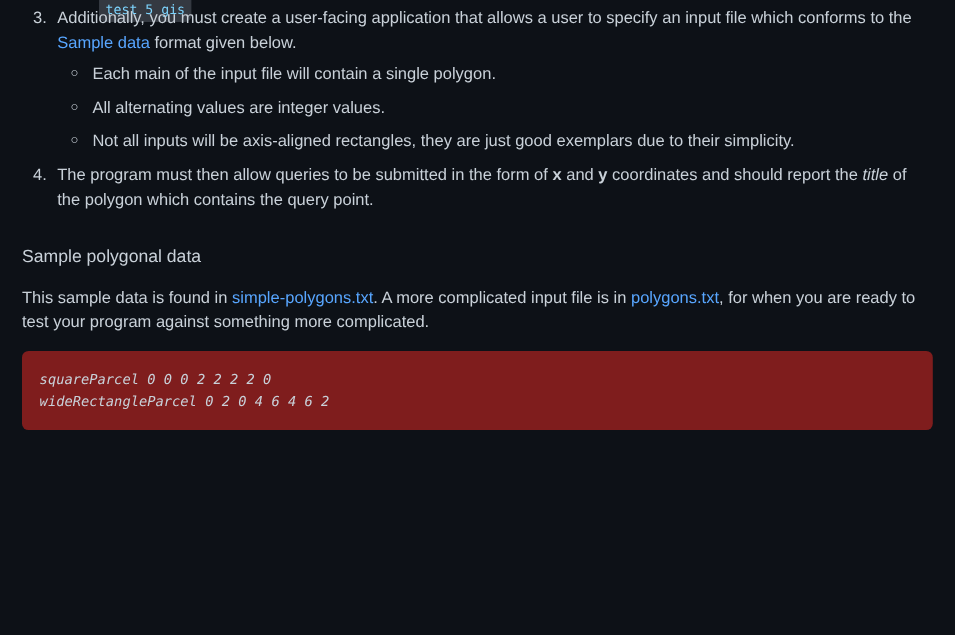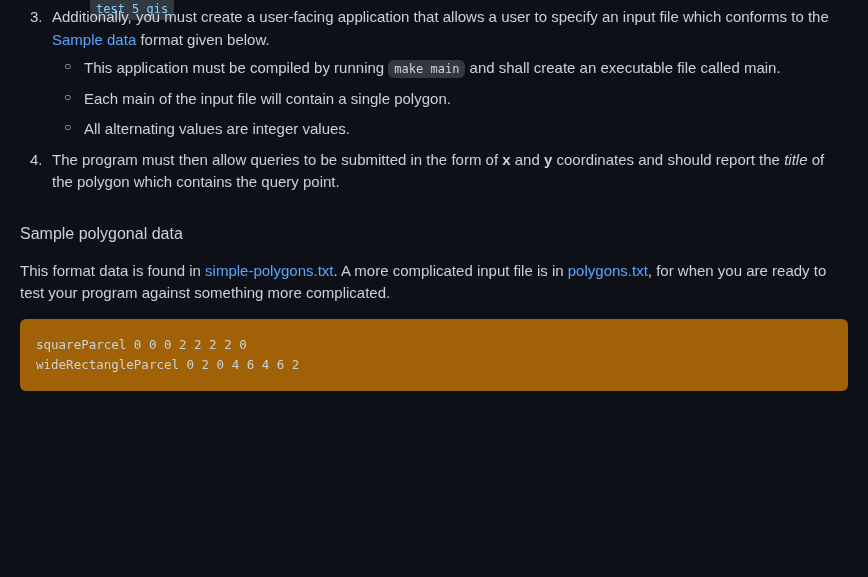--- a/index.html
+++ b/index.html
@@ -69,29 +69,30 @@
     font-size: 16px;
     font-weight: 400;
     color: #c9d1d9;
     margin-top: 28px;
     margin-bottom: 14px;
   }
   p.para {
     margin-bottom: 14px;
   }
   pre.code-block {
-    background-color: #a16207;
+    background-color: #7f1d1d;
     border-radius: 6px;
     padding: 16px;
     font-family: ui-monospace, SFMono-Regular, Menlo, Consolas, monospace;
     font-size: 12.5px;
     line-height: 1.6;
     color: #c9d1d9;
     overflow-x: auto;
     white-space: pre;
+    font-style: italic;
   }
   .start-offset {
     counter-reset: item 2;
   }
   ol.main-list > li {
     counter-increment: item;
   }
   ol.main-list {
     list-style: none;
   }
@@ -121,36 +122,34 @@
 
 <div class="cut-code">test 5 gis</div>
 
 <div class="container">
 
   <ol class="main-list start-offset">
 
     <li>
       <span>Additionally, you must create a user-facing application that allows a user to specify an input file which conforms to the </span><a class="link">Sample data</a><span> format given below.</span>
       <ul class="sub-list">
-        <li>
-          <span>This application must be compiled by running </span><code class="inline">make main</code><span> and shall create an executable file called main.</span>
-        </li>
         <li>Each main of the input file will contain a single polygon.</li>
         <li>All alternating values are integer values.</li>
+        <li>Not all inputs will be axis-aligned rectangles, they are just good exemplars due to their simplicity.</li>
       </ul>
     </li>
 
     <li>
       <span>The program must then allow queries to be submitted in the form of </span><strong>x</strong><span> and </span><strong>y</strong><span> coordinates and should report the </span><em>title</em><span> of the polygon which contains the query point.</span>
     </li>
 
   </ol>
 
   <h3 class="section-heading">Sample polygonal data</h3>
 
   <p class="para">
-    <span>This format data is found in </span><a class="link">simple-polygons.txt</a><span>. A more complicated input file is in </span><a class="link">polygons.txt</a><span>, for when you are ready to test your program against something more complicated.</span>
+    <span>This sample data is found in </span><a class="link">simple-polygons.txt</a><span>. A more complicated input file is in </span><a class="link">polygons.txt</a><span>, for when you are ready to test your program against something more complicated.</span>
   </p>
 
   <pre class="code-block">squareParcel 0 0 0 2 2 2 2 0
 wideRectangleParcel 0 2 0 4 6 4 6 2</pre>
 
 </div>
 
 </body></html>

